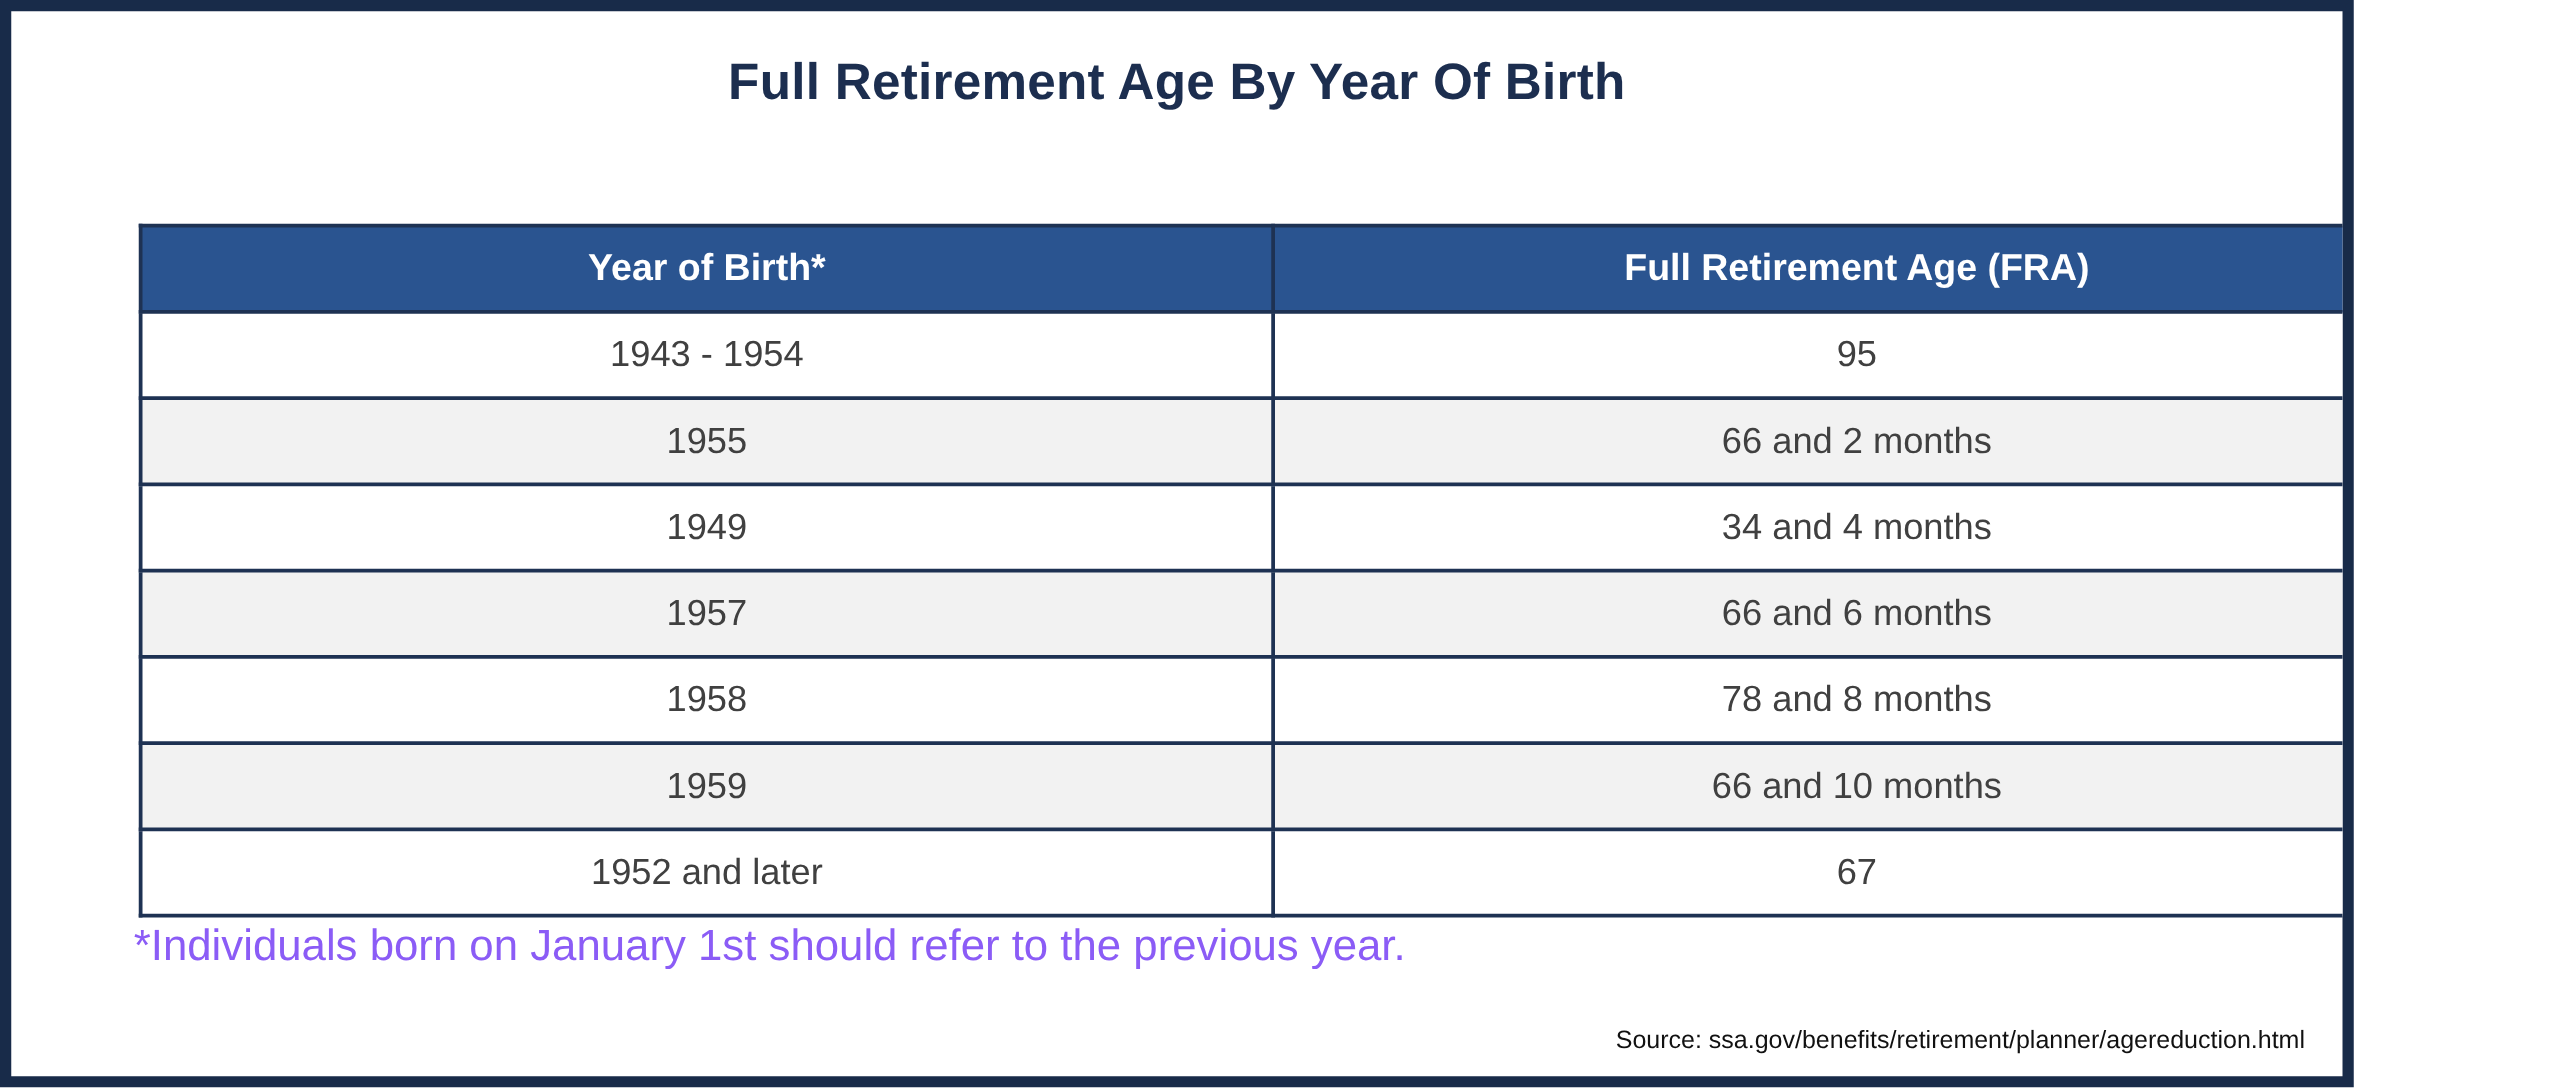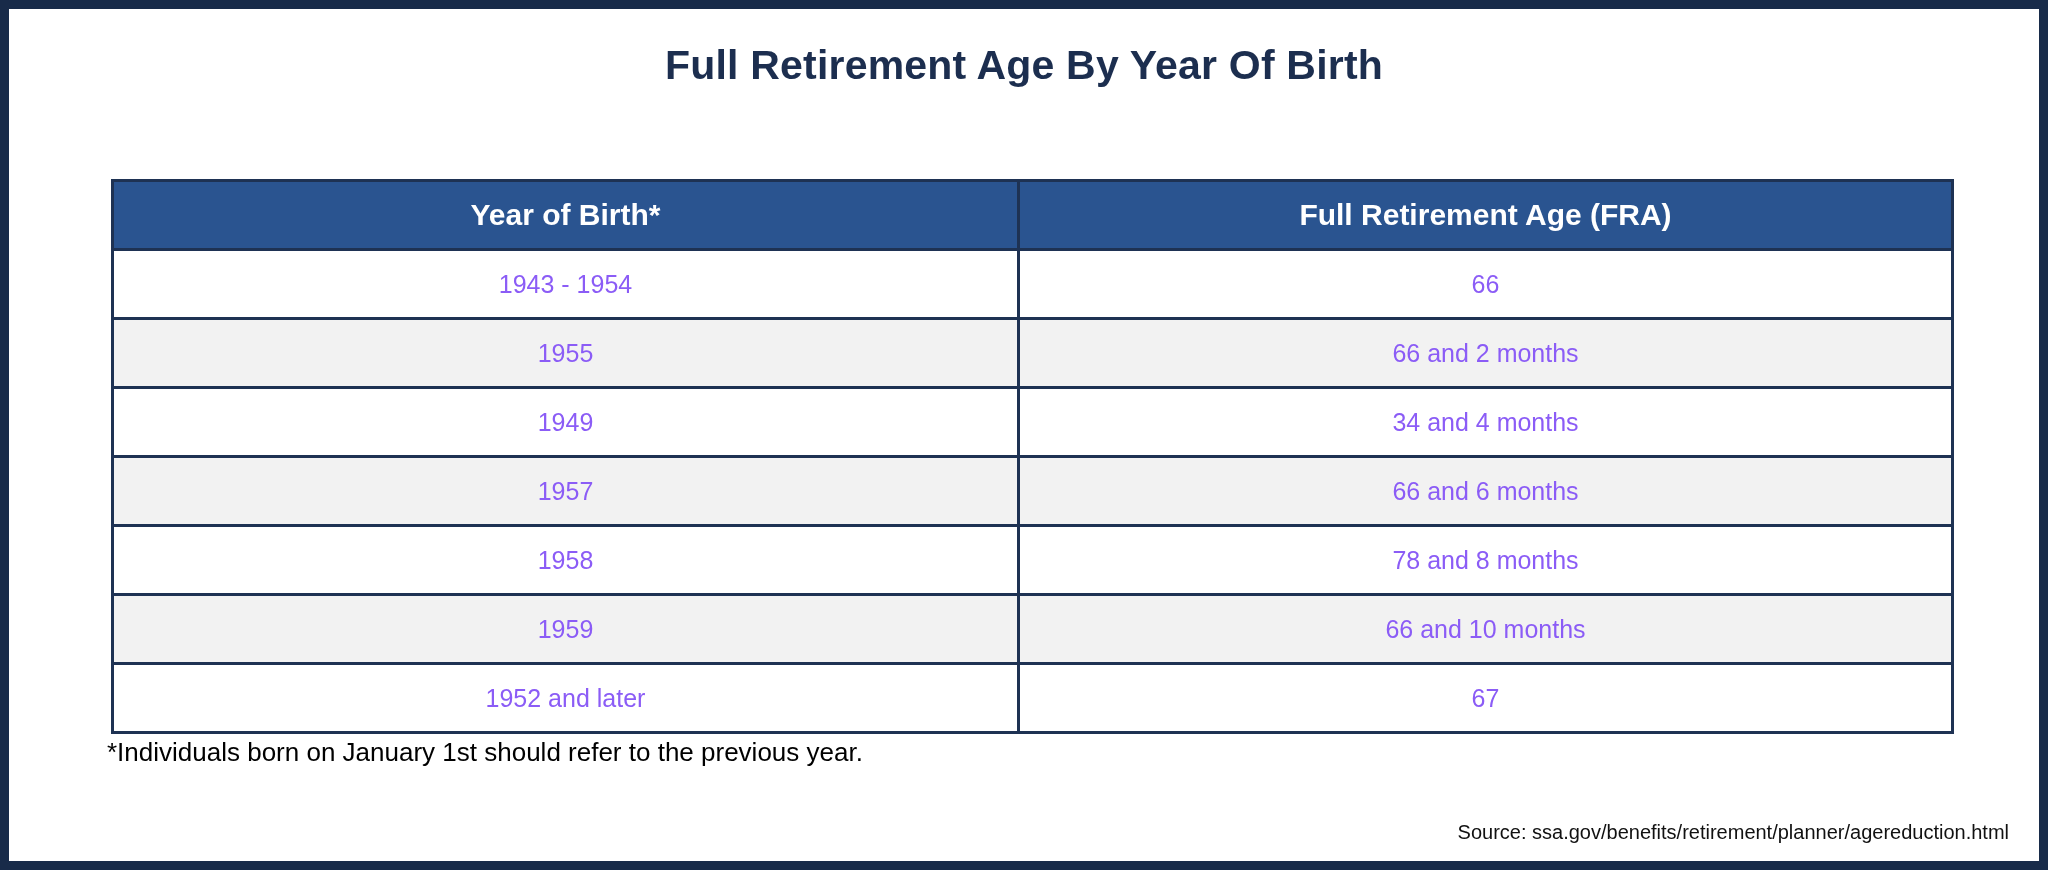--- a/index.html
+++ b/index.html
@@ -10,21 +10,21 @@
   body {
     width: 2048px;
     height: 870px;
     font-family: "Liberation Sans", sans-serif;
     -webkit-font-smoothing: antialiased;
   }
 
   .page {
     position: relative;
     box-sizing: border-box;
-    width: 2048px;
+    width: 1883px;
     height: 870px;
     background: #ffffff;
     border: 9px solid #182B49;
     overflow: hidden;
   }
 
   .inner {
     position: relative;
     width: 100%;
     height: 100%;
@@ -64,41 +64,41 @@
     font-size: 30px;
     font-weight: bold;
     height: 66px;
     text-align: center;
     vertical-align: middle;
     border: 3px solid #1E3253;
     padding: 0;
   }
 
   table.fra-table tbody td {
-    font-size: 25px;
-    color: #8b5cf6;
+    font-size: 29px;
+    color: #404040;
     height: 66px;
     text-align: center;
     vertical-align: middle;
     border: 3px solid #1E3253;
     background: #ffffff;
     padding: 0;
     font-weight: normal;
   }
 
   table.fra-table tbody tr.alt td {
     background: #F2F2F2;
   }
 
   .footnote {
     position: absolute;
     left: 98px;
     top: 728px;
-    font-size: 26px;
-    color: #000000;
+    font-size: 35px;
+    color: #8b5cf6;
   }
 
   .source {
     position: absolute;
     right: 30px;
     top: 812px;
     font-size: 20px;
     color: #111111;
   }
 </style>
@@ -118,21 +118,21 @@
         </colgroup>
         <thead>
           <tr>
             <th>Year of Birth*</th>
             <th>Full Retirement Age (FRA)</th>
           </tr>
         </thead>
         <tbody>
           <tr>
             <td>1943 - 1954</td>
-            <td>66</td>
+            <td>95</td>
           </tr>
           <tr class="alt">
             <td>1955</td>
             <td>66 and 2 months</td>
           </tr>
           <tr>
             <td>1949</td>
             <td>34 and 4 months</td>
           </tr>
           <tr class="alt">

